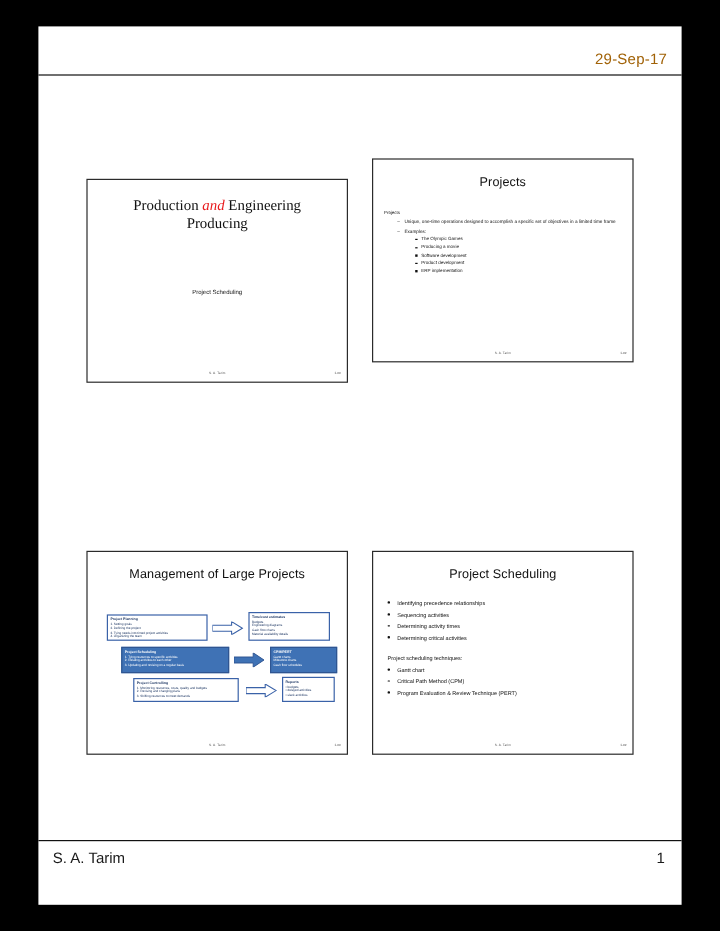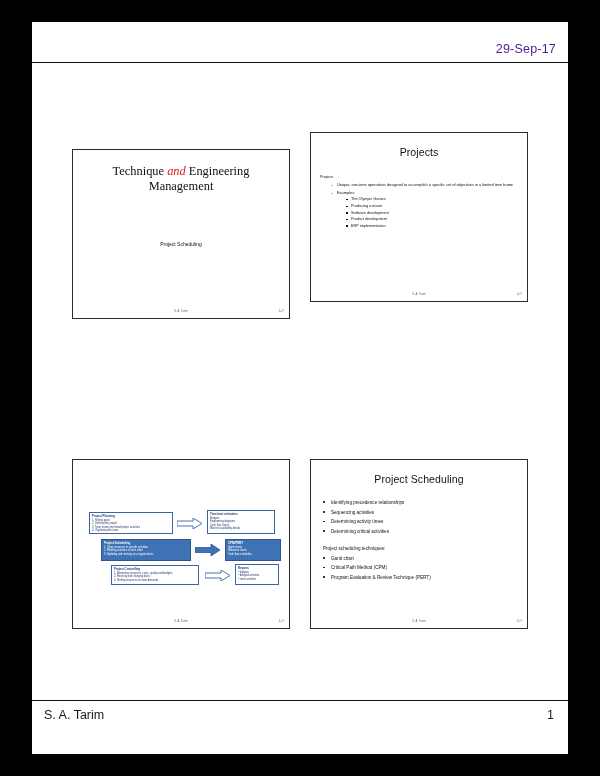--- a/index.html
+++ b/index.html
@@ -11,21 +11,21 @@
   }
   .page{
     position:absolute;
     left:32px; top:22px;
     width:536px; height:732px;
     background:#ffffff;
   }
   
   .page-header{
     position:absolute; top:20px; right:12px;
-    font-size:12.5px; color:#4c1d95; letter-spacing:.2px;
+    font-size:12.5px; color:#a16207; letter-spacing:.2px;
   }
   .header-rule{
     position:absolute; left:0; right:0; top:40px;
     border-top:1px solid #111;
   }
   
   .page-footer{
     position:absolute; left:0; right:0; bottom:28px; height:18px;
   }
   .footer-rule{
@@ -141,22 +141,22 @@
 </head>
 <body>
 
 <div class="page">
 
   <div class="header-rule"></div>
   <div class="page-header">29-Sep-17</div>
 
   <div class="slide s1">
     <div class="s1-title">
-      <span>Technique </span><span class="em">and</span><span> Engineering</span><br>
-      <span>Management</span>
+      <span>Production </span><span class="em">and</span><span> Engineering</span><br>
+      <span>Producing</span>
     </div>
     <div class="s1-sub">Project Scheduling</div>
     <div class="slide-foot-author">S. A. Tarim</div>
     <div class="slide-foot-num">1-##</div>
   </div>
 
   <div class="slide s2">
     <div class="slide-head">Projects</div>
     <div class="s2-body">
       <div class="lvl0">Projects</div>
@@ -172,20 +172,21 @@
       <div class="lvl2"><span class="sq"></span><span>Producing a movie</span></div>
       <div class="lvl2"><span class="sq"></span><span>Software development</span></div>
       <div class="lvl2"><span class="sq"></span><span>Product development</span></div>
       <div class="lvl2"><span class="sq"></span><span>ERP implementation</span></div>
     </div>
     <div class="slide-foot-author">S. A. Tarim</div>
     <div class="slide-foot-num">1-##</div>
   </div>
 
   <div class="slide s3">
+    <div class="slide-head">Management of Large Projects</div>
 
     <div class="diagram">
 
       <div class="dbox" style="left:16px; top:52px; width:84px; height:22px;">
         <div class="bt">Project Planning</div>
         <div class="bl">1. Setting goals</div>
         <div class="bl">2. Defining the project</div>
         <div class="bl">3. Tying needs into timed project activities</div>
         <div class="bl">4. Organizing the team</div>
       </div>

